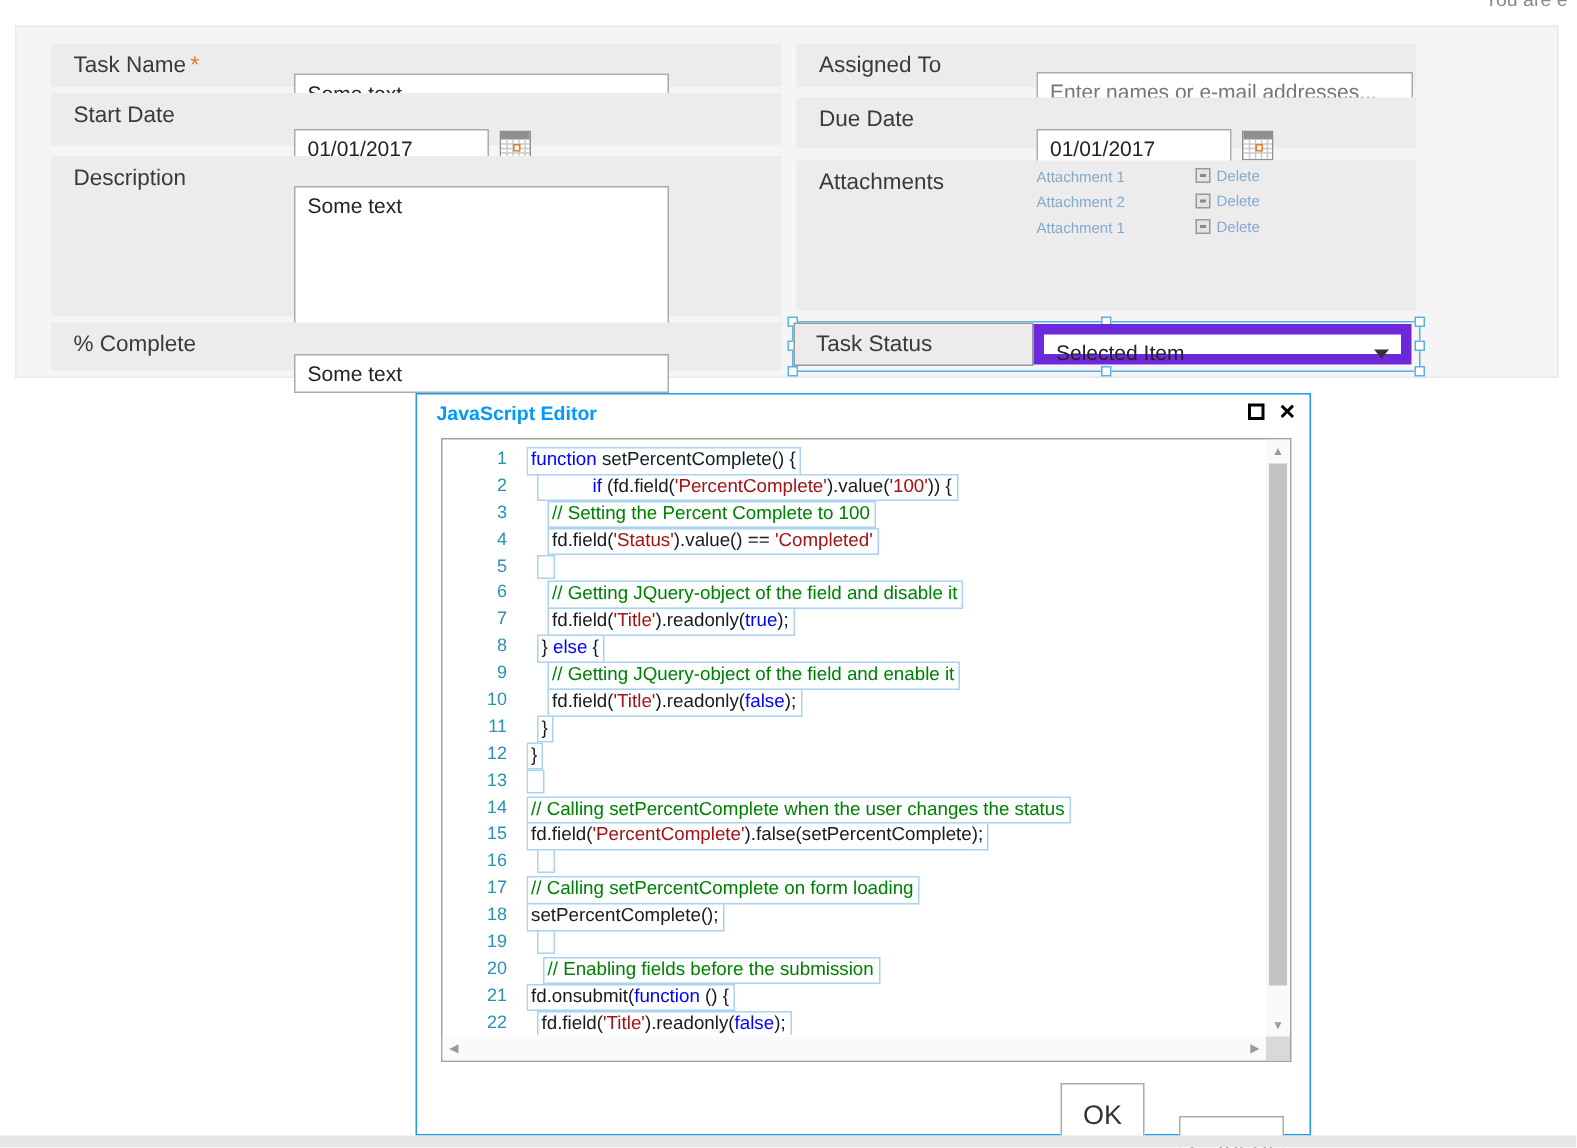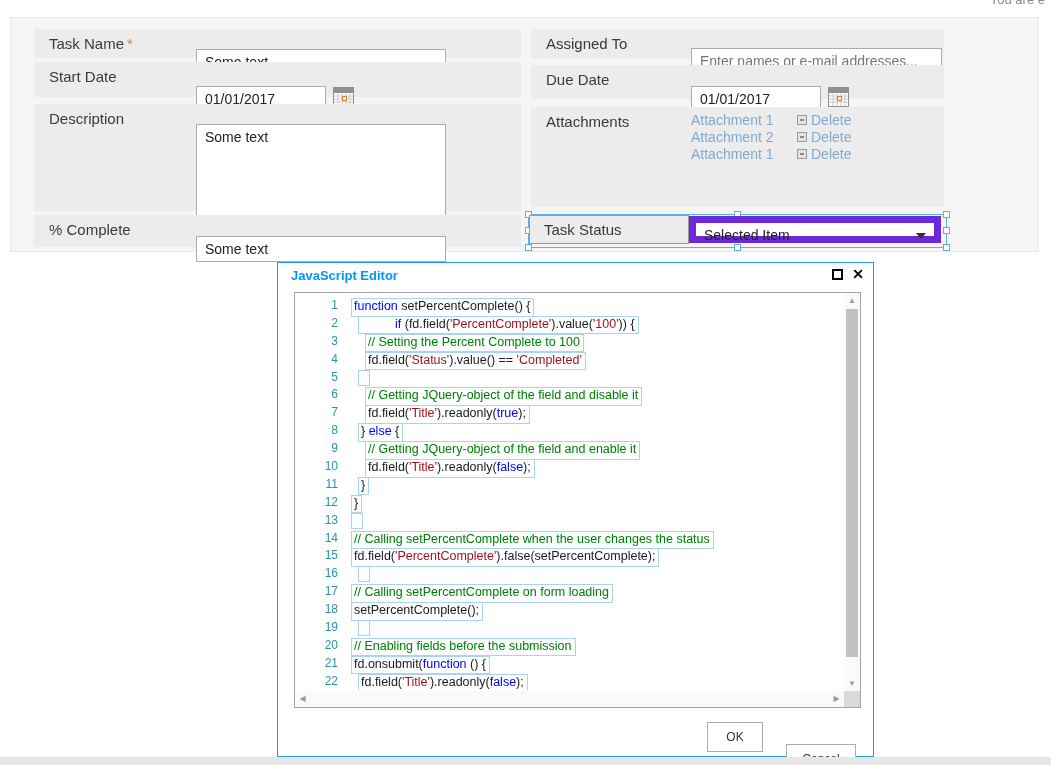--- a/index.html
+++ b/index.html
@@ -24,21 +24,21 @@
   
   .row-taskname   { left:23px;  top:11px;  width:487px; height:29px; }
   .row-startdate  { left:23px;  top:44px;  width:487px; height:35px; }
   .row-descr      { left:23px;  top:86px;  width:487px; height:107px; }
   .row-percent    { left:23px;  top:197px; width:487px; height:32px; }
   
   .row-assigned   { left:520px; top:11px;  width:413px; height:29px; }
   .row-duedate    { left:520px; top:47px;  width:413px; height:34px; }
   .row-attach     { left:520px; top:89px;  width:413px; height:100px; }
 
-  .attach-line { position:absolute; left:160px; font-size:14px; white-space:nowrap; }
+  .attach-line { position:absolute; left:160px; font-size:10px; white-space:nowrap; }
   .attach-link { color:#84a9cf; text-decoration:none; display:inline-block; width:98px; }
   .del-icon { display:inline-block; width:10px; height:10px; border:1px solid #9a9a9a; background:#e4e4e4;
               vertical-align:middle; margin:0 4px 2px 8px; position:relative; }
   .del-icon::after { content:""; position:absolute; left:2px; top:3px; width:4px; height:2px; background:#8a8a8a; }
   .del-link { color:#84a9cf; text-decoration:none; }
 
   
   .sel-rect { position:absolute; left:517px; top:196px; width:419px; height:34px;
               border:1px solid #57b2e8; background:transparent; }
   .handle { position:absolute; width:7px; height:7px; background:#fff; border:1px solid #57b2e8; }
@@ -74,22 +74,22 @@
   .v-up, .v-down { position:absolute; left:0; width:16px; height:15px; color:#9a9a9a; font-size:8px;
                    text-align:center; line-height:15px; cursor:pointer; }
   .v-up{top:0;} .v-down{bottom:0;}
   .v-thumb { position:absolute; left:2px; top:16px; width:12px; height:348px; background:#c2c2c2; cursor:pointer; }
   .hscroll { position:absolute; left:0; bottom:0; right:16px; height:16px; background:#fafafa; }
   .h-left, .h-right { position:absolute; top:0; width:15px; height:16px; color:#9a9a9a; font-size:8px;
                       text-align:center; line-height:16px; cursor:pointer; }
   .h-left{left:0;} .h-right{right:0;}
   .scroll-corner { position:absolute; right:0; bottom:0; width:16px; height:16px; background:#d9d9d9; }
 
-  .dlg-btn { position:absolute; height:30px; background:#fff; border:1px solid #ababab;
-             font-family:"Liberation Sans",sans-serif; font-size:12px; color:#333; cursor:pointer; }
+  .dlg-btn { position:absolute; height:42px; background:#fff; border:1px solid #ababab;
+             font-family:"Liberation Sans",sans-serif; font-size:18px; color:#333; cursor:pointer; }
   .btn-ok { left:429px; top:459px; width:56px; }
   .btn-cancel { left:508px; top:459px; width:70px;margin-top:22px; }
 
   .bottom-strip { position:absolute; left:0; bottom:0; width:1051px; height:8px; background:#e6e6e6; }
 </style>
 </head>
 <body>
 
 <div class="page">
 
@@ -216,21 +216,21 @@
           <div class="code-row"><span class="code-box" style="margin-left: 14px;"><span class="tk-pl">fd.field(</span><span class="tk-str">'Title'</span><span class="tk-pl">).readonly(</span><span class="tk-kw">false</span><span class="tk-pl">);</span></span></div>
           <div class="code-row"><span class="code-box" style="margin-left: 7px;"><span class="tk-pl">}</span></span></div>
           <div class="code-row"><span class="code-box" style="margin-left: 0px;"><span class="tk-pl">}</span></span></div>
           <div class="code-row"><span class="code-box" style="margin-left: 0px; width: 12px;"></span></div>
           <div class="code-row"><span class="code-box" style="margin-left: 0px;"><span class="tk-com">// Calling setPercentComplete when the user changes the status</span></span></div>
           <div class="code-row"><span class="code-box" style="margin-left: 0px;"><span class="tk-pl">fd.field(</span><span class="tk-str">'PercentComplete'</span><span class="tk-pl">).false(setPercentComplete);</span></span></div>
           <div class="code-row"><span class="code-box" style="margin-left: 7px; width: 12px;"></span></div>
           <div class="code-row"><span class="code-box" style="margin-left: 0px;"><span class="tk-com">// Calling setPercentComplete on form loading</span></span></div>
           <div class="code-row"><span class="code-box" style="margin-left: 0px;"><span class="tk-pl">setPercentComplete();</span></span></div>
           <div class="code-row"><span class="code-box" style="margin-left: 7px; width: 12px;"></span></div>
-          <div class="code-row"><span class="code-box" style="margin-left: 0px;"><span class="tk-com">// Enabling fields before the submission</span></span></div>
+          <div class="code-row"><span class="code-box" style="margin-left: 11px;"><span class="tk-com">// Enabling fields before the submission</span></span></div>
           <div class="code-row"><span class="code-box" style="margin-left: 0px;"><span class="tk-pl">fd.onsubmit(</span><span class="tk-kw">function</span><span class="tk-pl"> () {</span></span></div>
           <div class="code-row"><span class="code-box" style="margin-left: 7px;"><span class="tk-pl">fd.field(</span><span class="tk-str">'Title'</span><span class="tk-pl">).readonly(</span><span class="tk-kw">false</span><span class="tk-pl">);</span></span></div>
         </div>
       <div class="vscroll">
         <div class="v-up">▲</div>
         <div class="v-thumb"></div>
         <div class="v-down">▼</div>
       </div>
       <div class="hscroll">
         <div class="h-left">◀</div>

